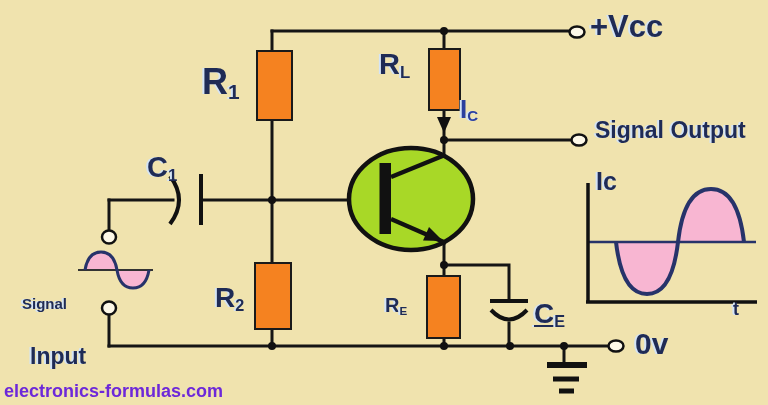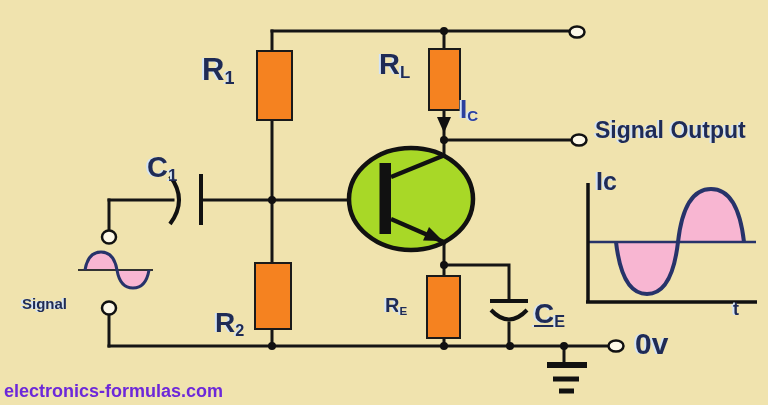--- a/index.html
+++ b/index.html
@@ -105,41 +105,43 @@
 
     <g>
       <path d="M616,242 Q622,294 647,294 Q672,294 678,242 Q684,189 711,189 Q738,189 744,242 Z" stroke="none" fill="#f8b6d2"></path>
       <path d="M588,242 H756" stroke-width="2.5" fill="none" stroke="#27336a"></path>
       <path d="M616,242 Q622,294 647,294 Q672,294 678,242 Q684,189 711,189 Q738,189 744,242" fill="none" stroke-width="4" stroke="#27336a"></path>
       <path d="M588,183 V302" stroke="#111" stroke-width="3.5" fill="none"></path>
       <path d="M586,302 H757" stroke="#111" stroke-width="3.5" fill="none"></path>
     </g>
   </svg>
 
-  <div class="lbl" style="left:202px;top:54px;font-size:31px;"><span>R</span><span class="sub">1</span></div>
+  <div class="lbl" style="left:202px;top:64px;font-size:36px;"><span>R</span><span class="sub">1</span></div>
 
   <div class="lbl" style="left:379px;top:50px;font-size:29px;"><span>R</span><span class="sub">L</span></div>
 
   <div class="lbl" style="left:147px;top:137px;font-size:29px;margin-top:16px;"><span>C</span><span class="sub">1</span></div>
 
-  <div class="lbl" style="left:215px;top:284px;font-size:28px;margin-top:25px;"><span>R</span><span class="sub">2</span></div>
+  <div class="lbl" style="left:215px;top:284px;font-size:28px;"><span>R</span><span class="sub">2</span></div>
 
   <div class="lbl" style="left:385px;top:295px;font-size:20px;"><span>R</span><span class="sub">E</span></div>
 
   <div class="lbl" style="left:534px;top:300px;font-size:28px;text-decoration:underline;"><span>C</span><span class="sub">E</span></div>
 
   <div class="lbl blue" style="left:460px;top:96px;font-size:26px;"><span>I</span><span class="sub">C</span></div>
 
+  <div class="lbl" style="left:590px;top:11px;font-size:31px;">+Vcc</div>
 
   <div class="lbl" style="left:595px;top:119px;font-size:23px;">Signal Output</div>
 
   <div class="lbl" style="left:635px;top:329px;font-size:30px;">0v</div>
 
   <div class="lbl" style="left:22px;top:296px;font-size:15px;">Signal</div>
 
+  <div class="lbl" style="left:30px;top:345px;font-size:23px;">Input</div>
 
 
   <div class="lbl" style="left:596px;top:169px;font-size:25px;">Ic</div>
 
   <div class="lbl" style="left:733px;top:300px;font-size:18px;">t</div>
 
   <div class="watermark" style="left:4px;top:382px;font-size:18px;">electronics-formulas.com</div>
 
 </div>
 

